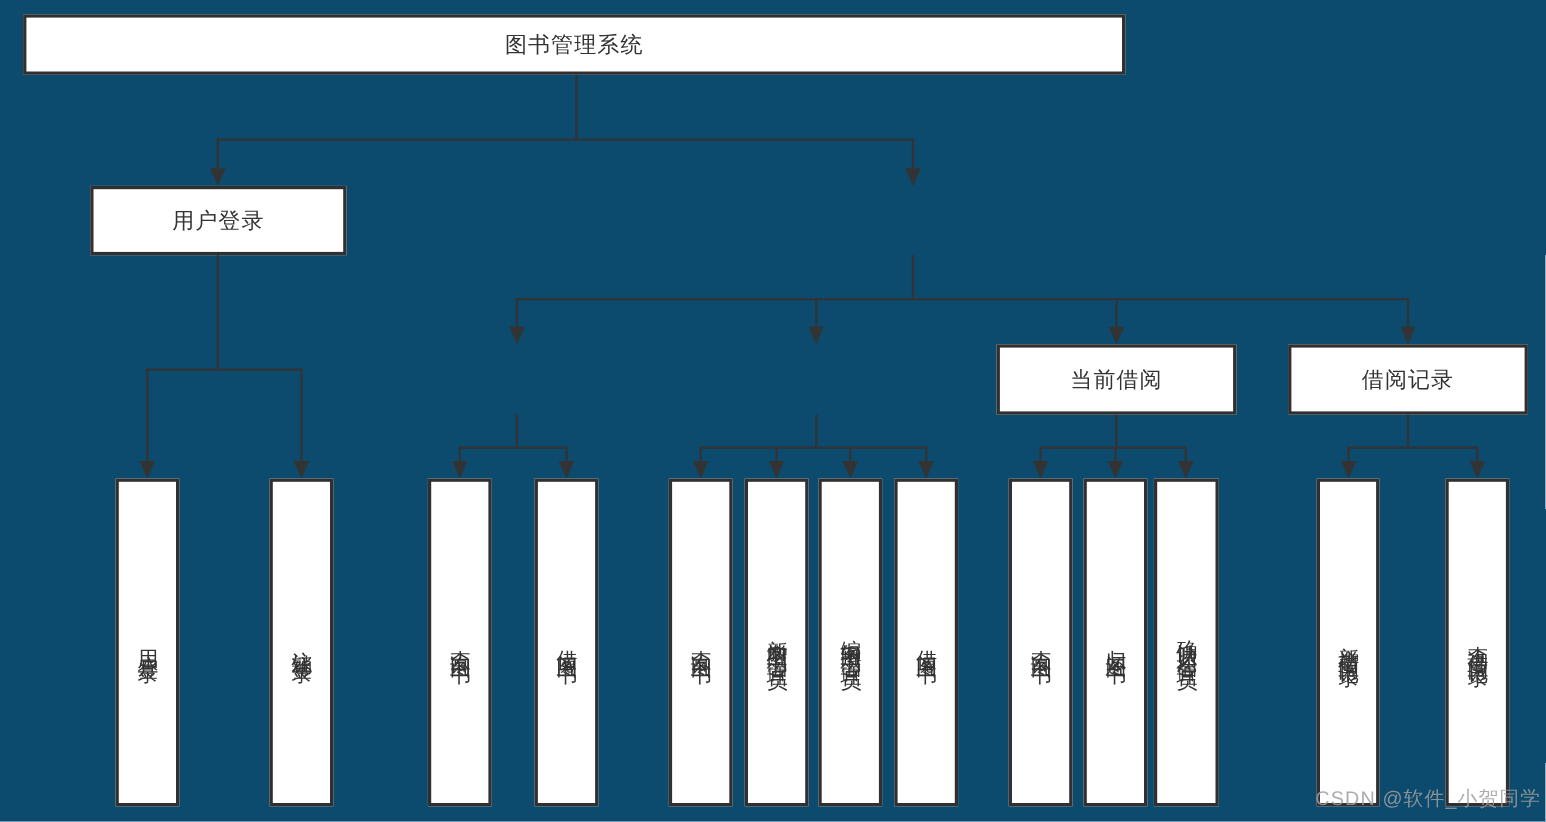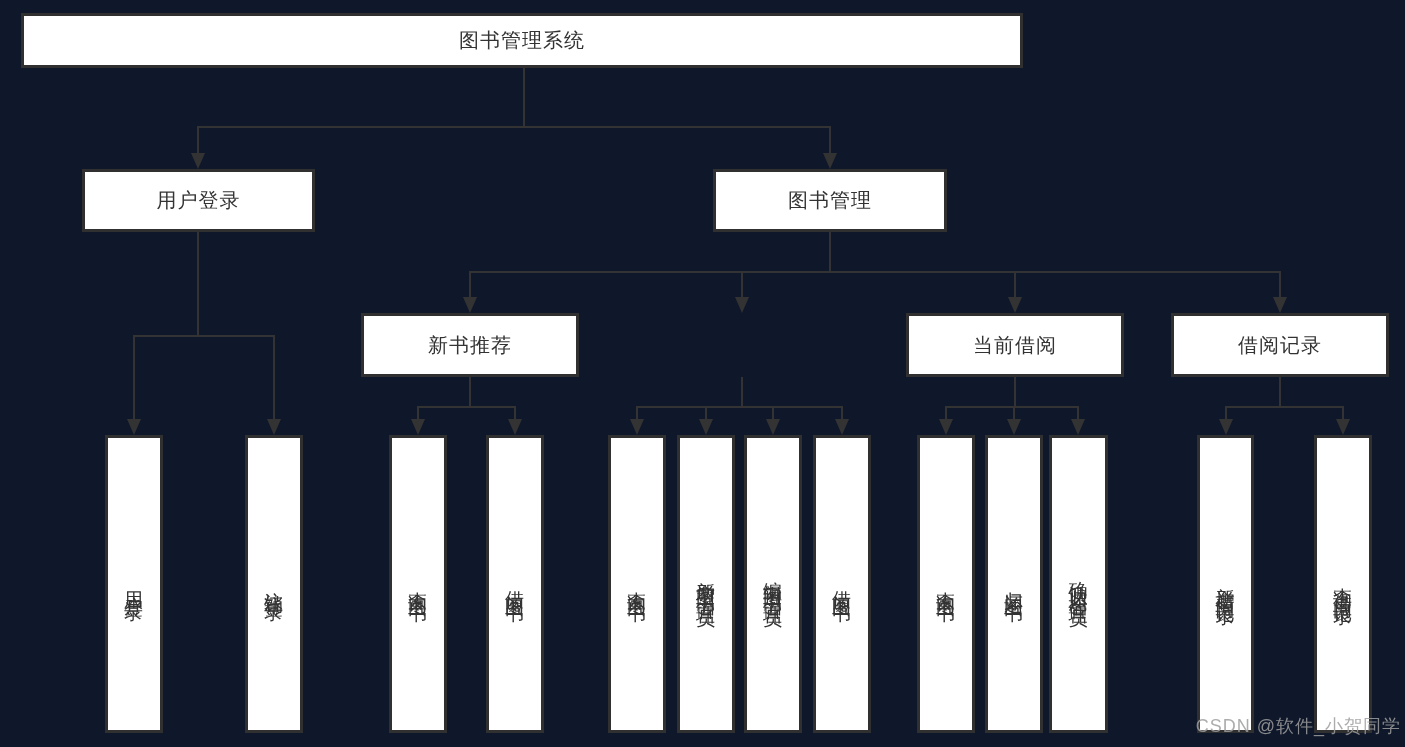--- a/index.html
+++ b/index.html
@@ -1,18 +1,18 @@
 <!DOCTYPE html>
 <html><head>
 <meta charset="utf-8">
 <style>
   html,body { margin:0; padding:0; background:#ffffff; }
   #stage {
     position:relative; width:1405px; height:747px;
-    background:#0f172a; overflow:hidden;
+    background:#0c4a6e; overflow:hidden;
     font-family:"Liberation Sans", sans-serif;
     color:#333333;
   }
   .box {
     position:absolute; box-sizing:border-box;
     background:#ffffff; border:3px solid #303030;
     display:flex; align-items:center; justify-content:center;
     color:#333333;
   }
   .hbox { font-size:20px; letter-spacing:1px; }
@@ -41,41 +41,39 @@
   <div class="box hbox" style="left:21px; top:13px; width:1002px; height:55px;">图书管理系统</div>
 
   <div class="v-line" style="left:523px; top:68px; height:58px;"></div>
   <div class="h-line" style="left:197px; top:126px; width:633px;"></div>
   <div class="v-line" style="left:197px; top:126px; height:27px;"></div>
   <div class="arrow" style="left:191px; top:153px;"></div>
   <div class="v-line" style="left:829px; top:126px; height:27px;"></div>
   <div class="arrow" style="left:823px; top:153px;"></div>
 
   <div class="box hbox" style="left:82px; top:169px; width:233px; height:63px;">用户登录</div>
-  <div class="box hbox" style="left:713px; top:169px; width:234px; height:63px;">图书管理</div>
 
   <div class="v-line" style="left:197px; top:232px; height:103px;"></div>
   <div class="h-line" style="left:133px; top:335px; width:141px;"></div>
   <div class="v-line" style="left:133px; top:335px; height:84px;"></div>
   <div class="arrow" style="left:127px; top:419px;"></div>
   <div class="v-line" style="left:273px; top:335px; height:84px;"></div>
   <div class="arrow" style="left:267px; top:419px;"></div>
 
   <div class="v-line" style="left:829px; top:232px; height:39px;"></div>
   <div class="h-line" style="left:469px; top:271px; width:812px;"></div>
   <div class="v-line" style="left:469px; top:271px; height:26px;"></div>
   <div class="arrow" style="left:463px; top:297px;"></div>
   <div class="v-line" style="left:741px; top:271px; height:26px;"></div>
   <div class="arrow" style="left:735px; top:297px;"></div>
   <div class="v-line" style="left:1014px; top:271px; height:26px;"></div>
   <div class="arrow" style="left:1008px; top:297px;"></div>
   <div class="v-line" style="left:1279px; top:271px; height:26px;"></div>
   <div class="arrow" style="left:1273px; top:297px;"></div>
 
-  <div class="box hbox" style="left:361px; top:313px; width:218px; height:64px;">新书推荐</div>
   <div class="box hbox" style="left:1171px; top:313px; width:218px; height:64px;">借阅记录</div>
   <div class="box hbox" style="left:906px; top:313px; width:218px; height:64px;">当前借阅</div>
 
   <div class="v-line" style="left:469px; top:377px; height:29px;"></div>
   <div class="h-line" style="left:417px; top:406px; width:99px;"></div>
   <div class="v-line" style="left:417px; top:406px; height:13px;"></div>
   <div class="arrow" style="left:411px; top:419px;"></div>
   <div class="v-line" style="left:514px; top:406px; height:13px;"></div>
   <div class="arrow" style="left:508px; top:419px;"></div>
 

